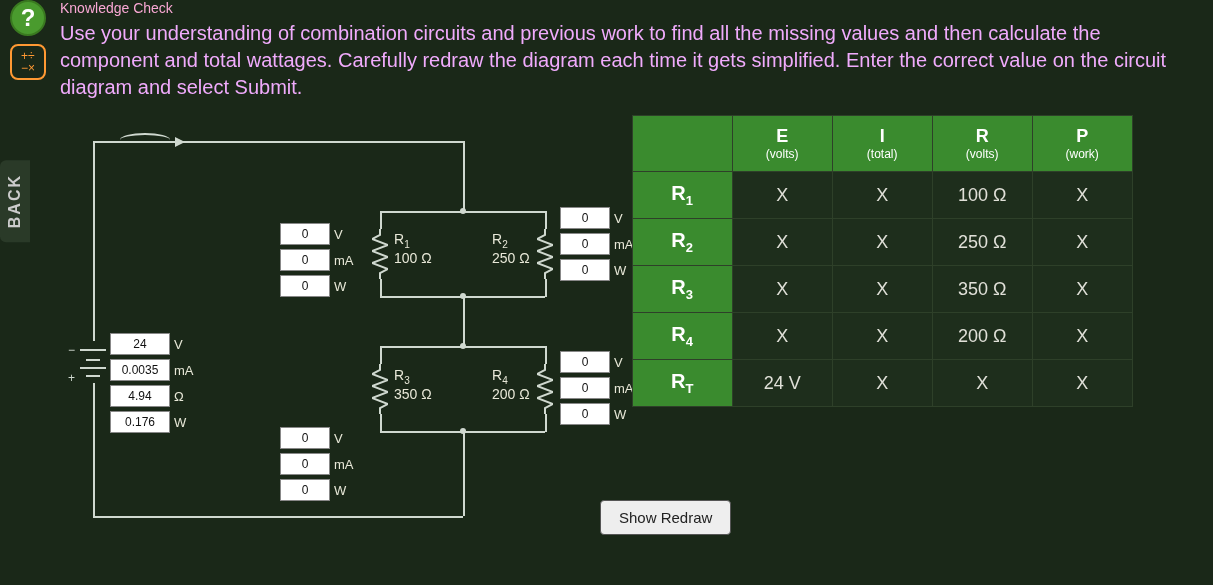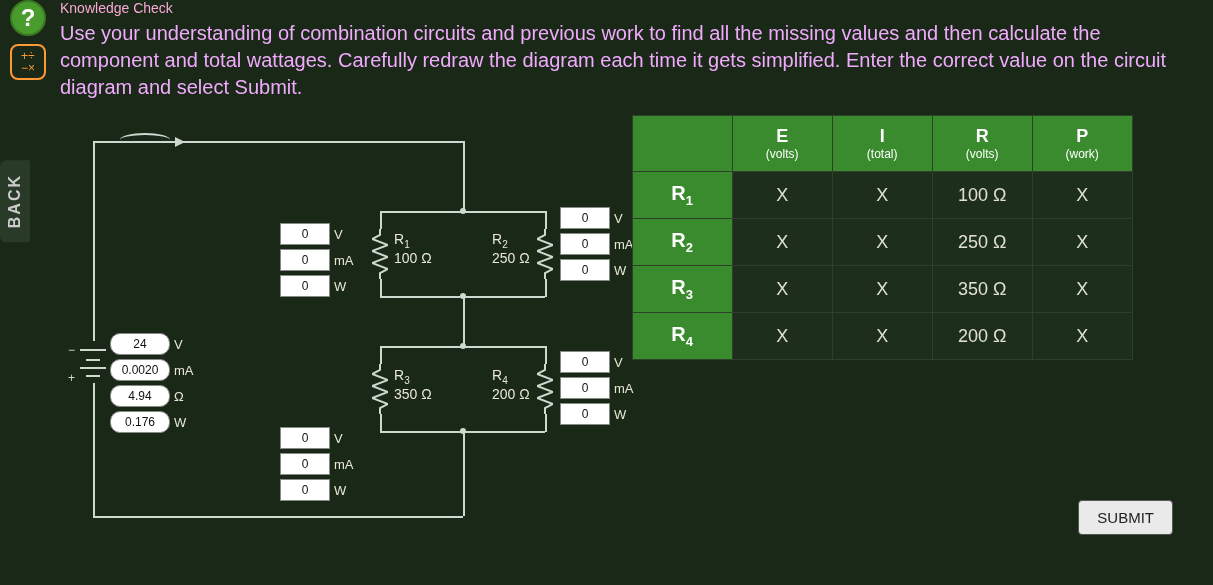--- a/index.html
+++ b/index.html
@@ -86,21 +86,21 @@
   }
   .resistor svg { width:16px; height:50px; }
   .res-label { position:absolute; font-size:14px; color:#e8e8d8; white-space:nowrap; }
   .res-label .sub { font-size:10px; vertical-align:sub;}
   .val-group { position:absolute; display:flex; flex-direction:column; gap:4px; }
   .val-row { display:flex; align-items:center; gap:4px; }
   .val-input {
     width: 50px; height: 22px; background:#fff; color:#111; border:1px solid #888;
     font-size:12px; text-align:center; cursor:text; display:flex; align-items:center; justify-content:center;
   }
-  .val-input.wide { width:60px;border-radius:10px; }
+  .val-input.wide { width:60px; }
   .unit { font-size:13px; color:#e8e8d8; min-width:22px;}
   .node { position:absolute; width:6px; height:6px; background:#cfd8cf; border-radius:50%; transform:translate(-50%,-50%);}
   
   .data-table {
     border-collapse: collapse;
     font-size: 18px;
     margin-top: 4px;
   }
   .data-table th, .data-table td {
     border: 1px solid #2e4029;
@@ -225,21 +225,21 @@
         <span>R</span><span class="sub">4</span><br>
         <span>200 Ω</span>
       </div>
 
       <div class="val-group" style="left:50px; top:222px;">
         <div class="val-row">
             <div class="val-input wide">24</div>
             <span class="unit">V</span>
           </div>
         <div class="val-row">
-            <div class="val-input wide">0.0020</div>
+            <div class="val-input wide">0.0035</div>
             <span class="unit">mA</span>
           </div>
         <div class="val-row">
             <div class="val-input wide">4.94</div>
             <span class="unit">Ω</span>
           </div>
         <div class="val-row">
             <div class="val-input wide">0.176</div>
             <span class="unit">W</span>
           </div>
@@ -339,19 +339,26 @@
             <td>350 Ω</td>
             <td>X</td>
           </tr>
           <tr>
             <th><span>R</span><span class="sub">4</span></th>
             <td>X</td>
             <td>X</td>
             <td>200 Ω</td>
             <td>X</td>
           </tr>
+          <tr>
+            <th><span>R</span><span class="sub">T</span></th>
+            <td>24 V</td>
+            <td>X</td>
+            <td>X</td>
+            <td>X</td>
+          </tr>
         </tbody>
       </table>
     </div>
   </div>
 
-  <button class="btn submit">SUBMIT</button>
+  <button class="btn show-redraw">Show Redraw</button>
 </div>
 
 </body></html>

